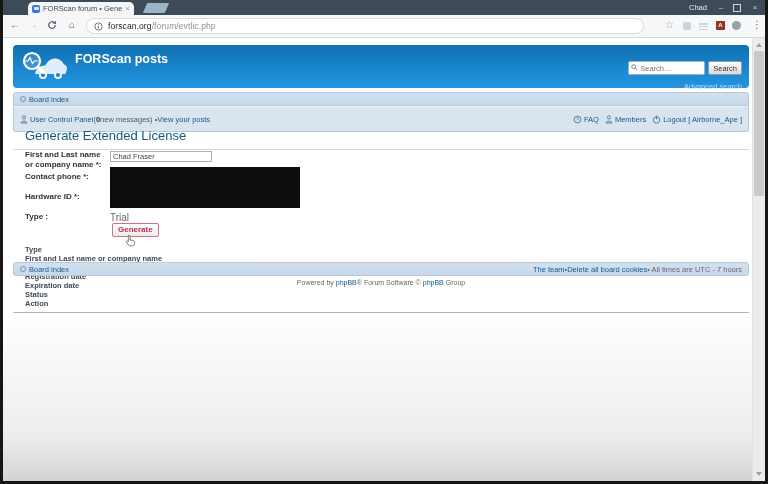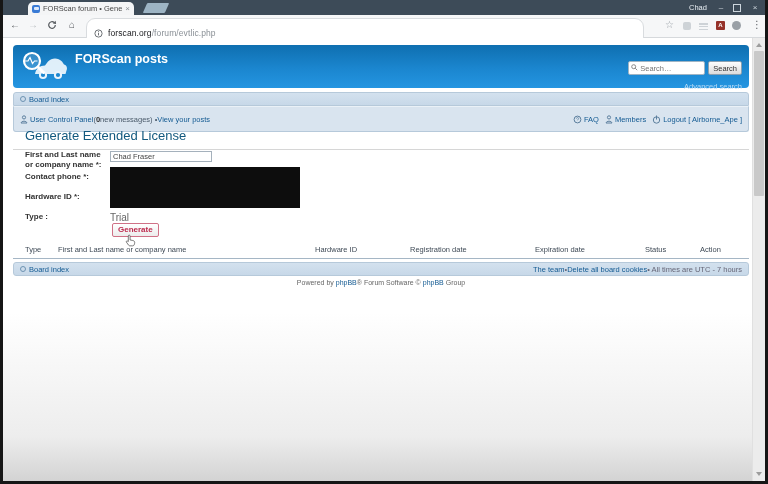--- a/index.html
+++ b/index.html
@@ -21,21 +21,21 @@
   .tab-close{font-size:8px;color:#8a9096;line-height:1;cursor:default;}
   .newtab{position:absolute;left:142px;top:3px;width:22px;height:10px;background:#9db4c4;transform:skewX(-24deg);border-radius:1px;}
   .profile-name{position:absolute;left:686px;top:3px;font-size:7.5px;color:#e7edf2;}
   .win-btn{position:absolute;top:2px;font-size:8px;color:#cdd6dd;line-height:11px;text-align:center;width:12px;}
   .win-max-glyph{display:inline-block;width:6px;height:6px;border:1px solid #cdd6dd;margin-top:2px;}
 
   
   .addressbar{position:absolute;left:0;top:15px;width:762px;height:23px;background:#f6f7f8;border-bottom:1px solid #d6d9dc;box-sizing:border-box;}
   .nav-ico{position:absolute;top:4px;font-size:10px;color:#54585c;width:14px;text-align:center;}
   .nav-ico.disabled{color:#bcc0c3;}
-  .urlpill{position:absolute;left:83px;top:3px;width:558px;height:16px;background:#fff;border:1px solid #d9dcdf;border-radius:9px;display:flex;align-items:center;padding:14px 7px;box-sizing:border-box;}
+  .urlpill{position:absolute;left:83px;top:3px;width:558px;height:16px;background:#fff;border:1px solid #d9dcdf;border-radius:9px;display:flex;align-items:center;padding:7px 7px;box-sizing:border-box;}
   .url-text{font-size:8.5px;color:#202124;margin-left:5px;letter-spacing:.1px;}
   .url-path{color:#8a9096;}
   .addr-right{position:absolute;top:4px;font-size:10px;color:#9aa0a6;}
   .ext-blob{position:absolute;top:7px;width:8px;height:8px;background:#ced3d7;border-radius:2px;}
   .ext-lines{position:absolute;top:8px;width:9px;height:7px;display:flex;flex-direction:column;justify-content:space-between;}
   .ext-lines i{display:block;height:1.5px;background:#ced3d7;}
   .ext-adobe{position:absolute;top:6px;width:9px;height:9px;background:#96322a;border-radius:1px;color:#fff;font-size:6px;font-weight:bold;text-align:center;line-height:9px;}
   .ext-circle{position:absolute;top:6px;width:9px;height:9px;background:#9aa0a6;border-radius:50%;}
   .menu-dots{position:absolute;left:749px;top:4px;font-size:10px;color:#5f6368;}
 
@@ -80,21 +80,21 @@
   .form{position:absolute;left:22px;top:110px;width:700px;}
   .flabel{position:absolute;left:0;width:84px;font-size:8px;font-weight:bold;color:#333;line-height:1.3;}
   .name-input{position:absolute;left:85px;top:3px;width:102px;height:11px;border:1px solid #a5b1bc;font-size:7.5px;color:#444;padding:0 2px;box-sizing:border-box;font-family:"Liberation Sans",sans-serif;background:#fff;}
   .redacted{position:absolute;left:85px;top:19px;width:190px;height:41px;background:#0d0d0d;}
   .type-value{position:absolute;left:85px;top:64px;font-size:10px;color:#666;}
   .gen-btn{position:absolute;left:87px;top:75px;font-size:8px;font-weight:bold;color:#bc2a4d;
     border:1px solid #cf7186;border-radius:2px;background:linear-gradient(#ffffff,#ececec);padding:1px 5px 2px;font-family:"Liberation Sans",sans-serif;}
   .cursor-hand{position:absolute;left:100px;top:86px;}
 
   .table-head{position:absolute;left:10px;top:205px;width:736px;box-sizing:border-box;display:flex;
-    padding:2px 0 4px 12px;border-bottom:1px solid #a5b6c5;font-size:7.5px;font-weight:normal;color:#3f4a56;}
+    padding:2px 0 4px 12px;border-bottom:1px solid #a5b6c5;font-size:7.5px;font-weight:bold;color:#3f4a56;flex-direction:column;}
   .th-type{width:33px;}.th-name{width:257px;}.th-hwid{width:95px;}.th-reg{width:125px;}.th-exp{width:110px;}.th-status{width:55px;}.th-action{flex:1;}
 
   .footer-bar{position:absolute;left:10px;top:224px;width:736px;height:14px;box-sizing:border-box;background:linear-gradient(#d3e1ee,#c7d8e8);
     border:1px solid #b6c9da;border-radius:3px;display:flex;align-items:center;padding:0 6px;font-size:7.5px;color:#667;}
   .powered{position:absolute;left:10px;top:241px;width:736px;text-align:center;font-size:7px;color:#666;}
   .powered a{color:#135a92;text-decoration:none;}
 </style>
 </head>
 <body>
 

